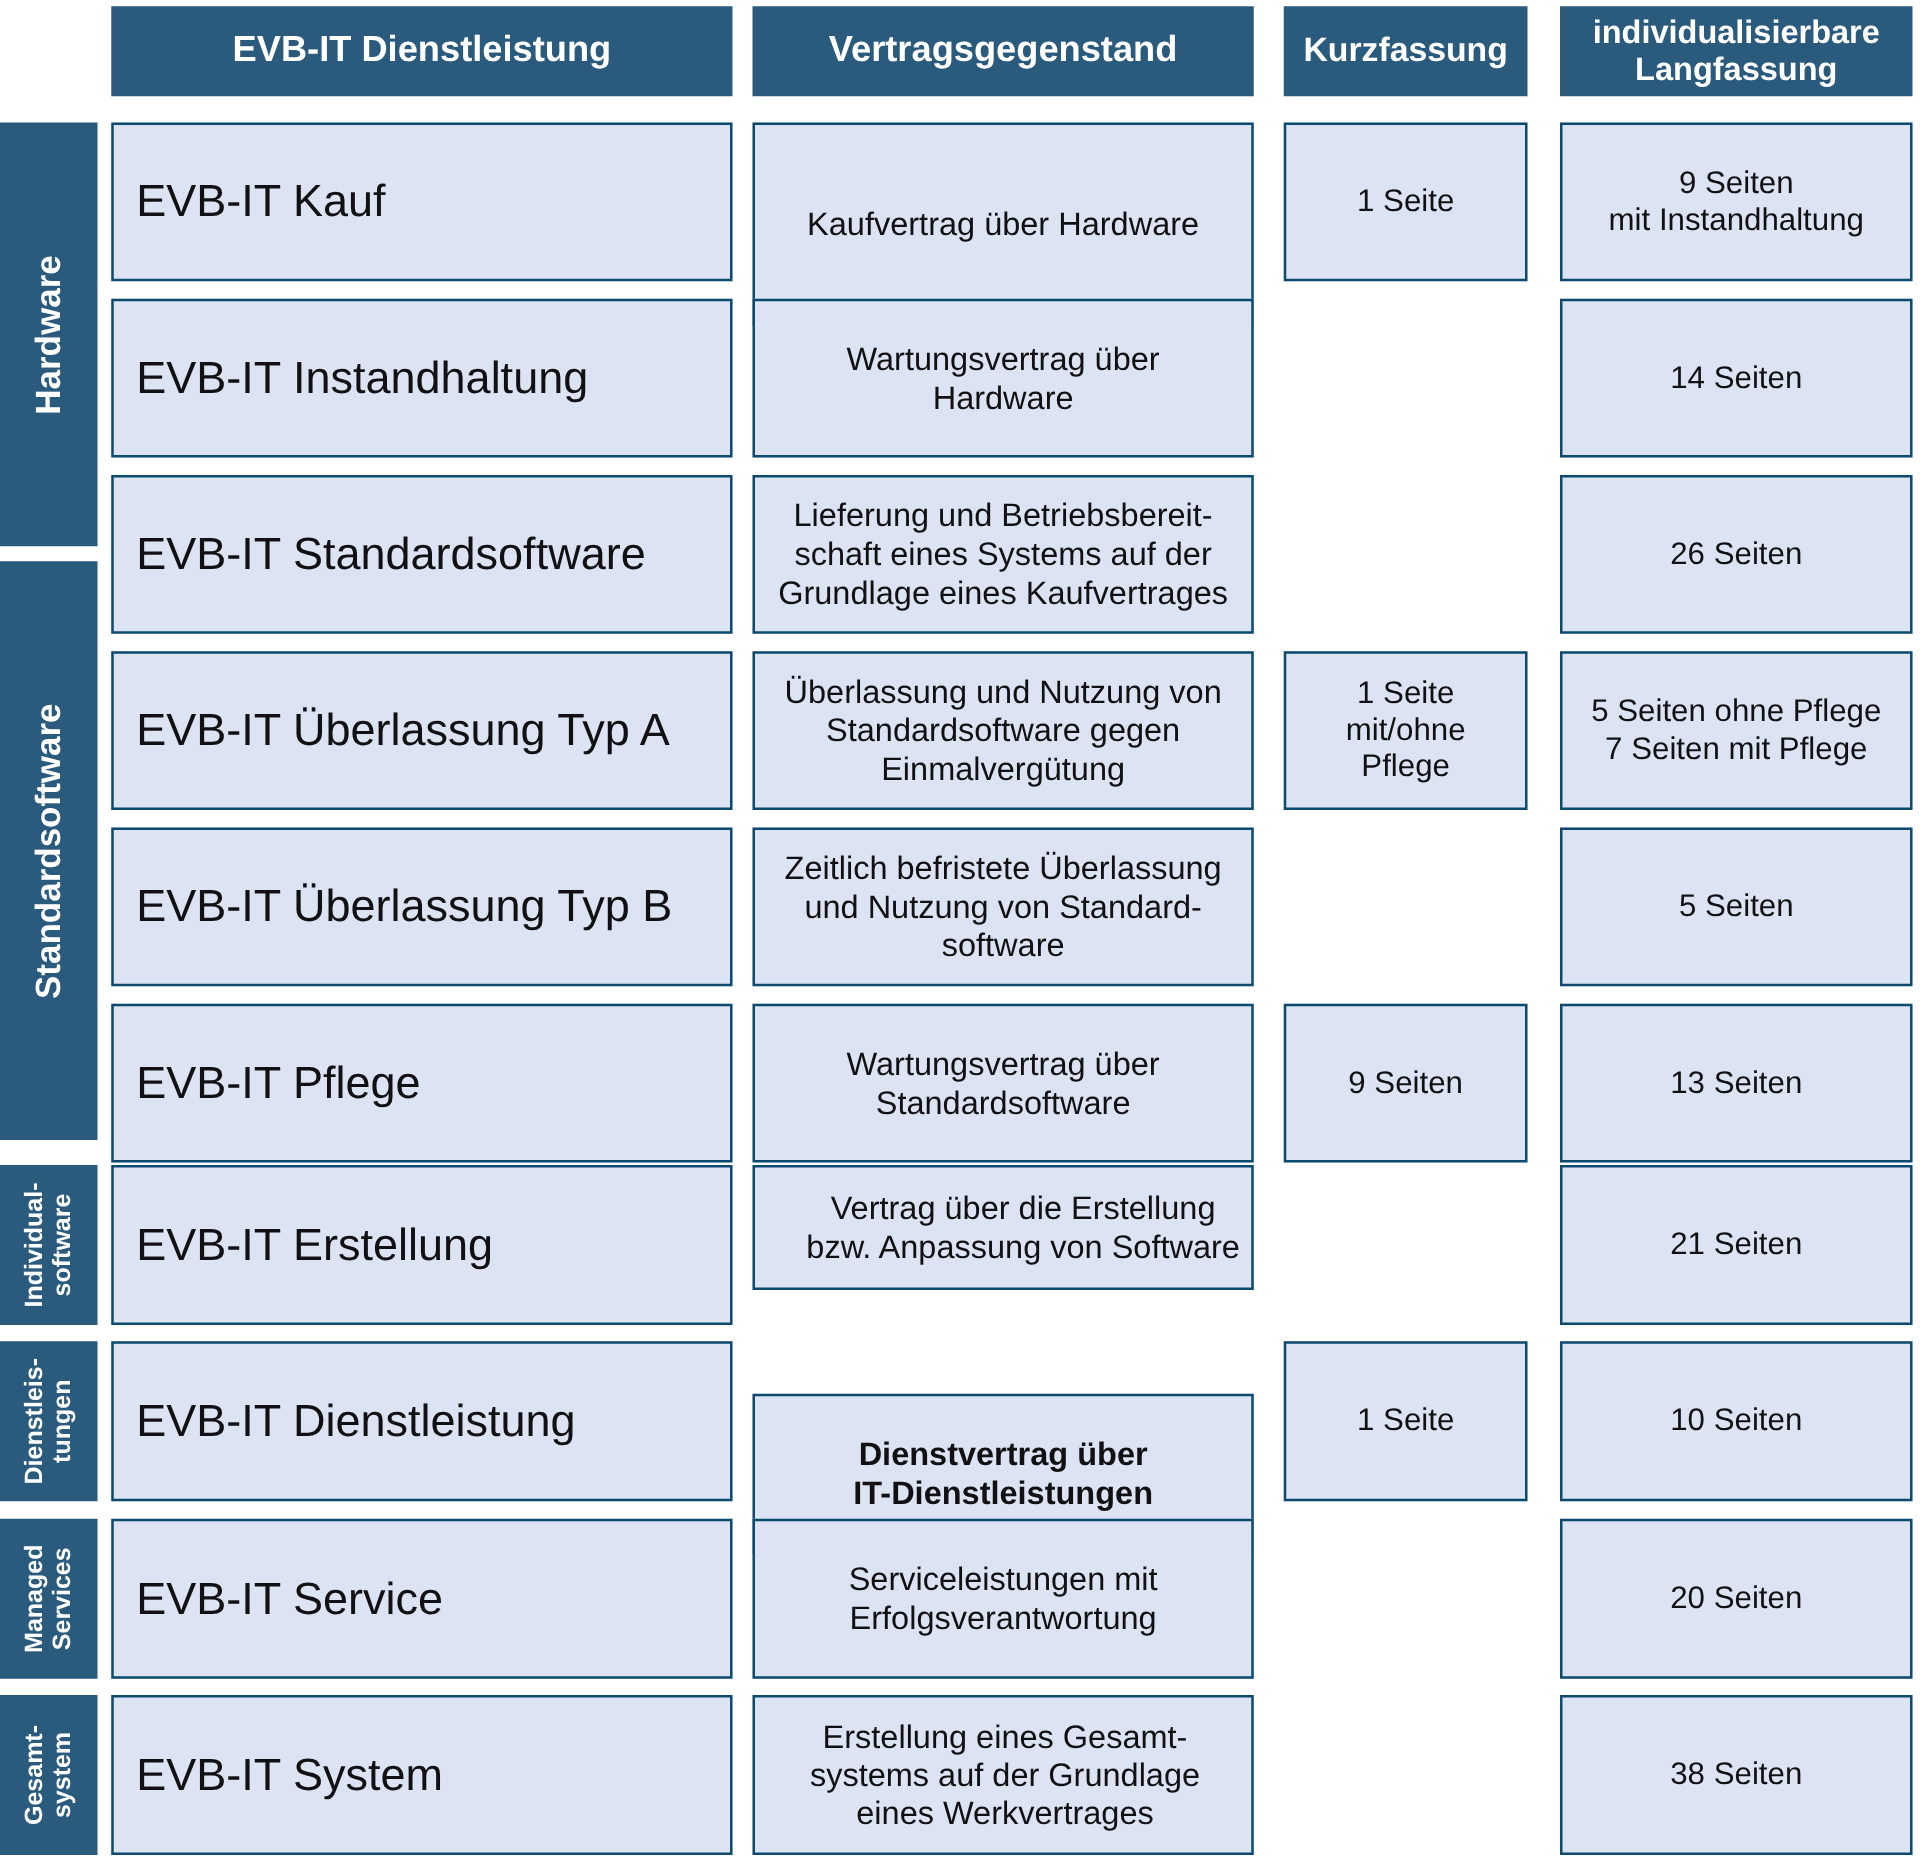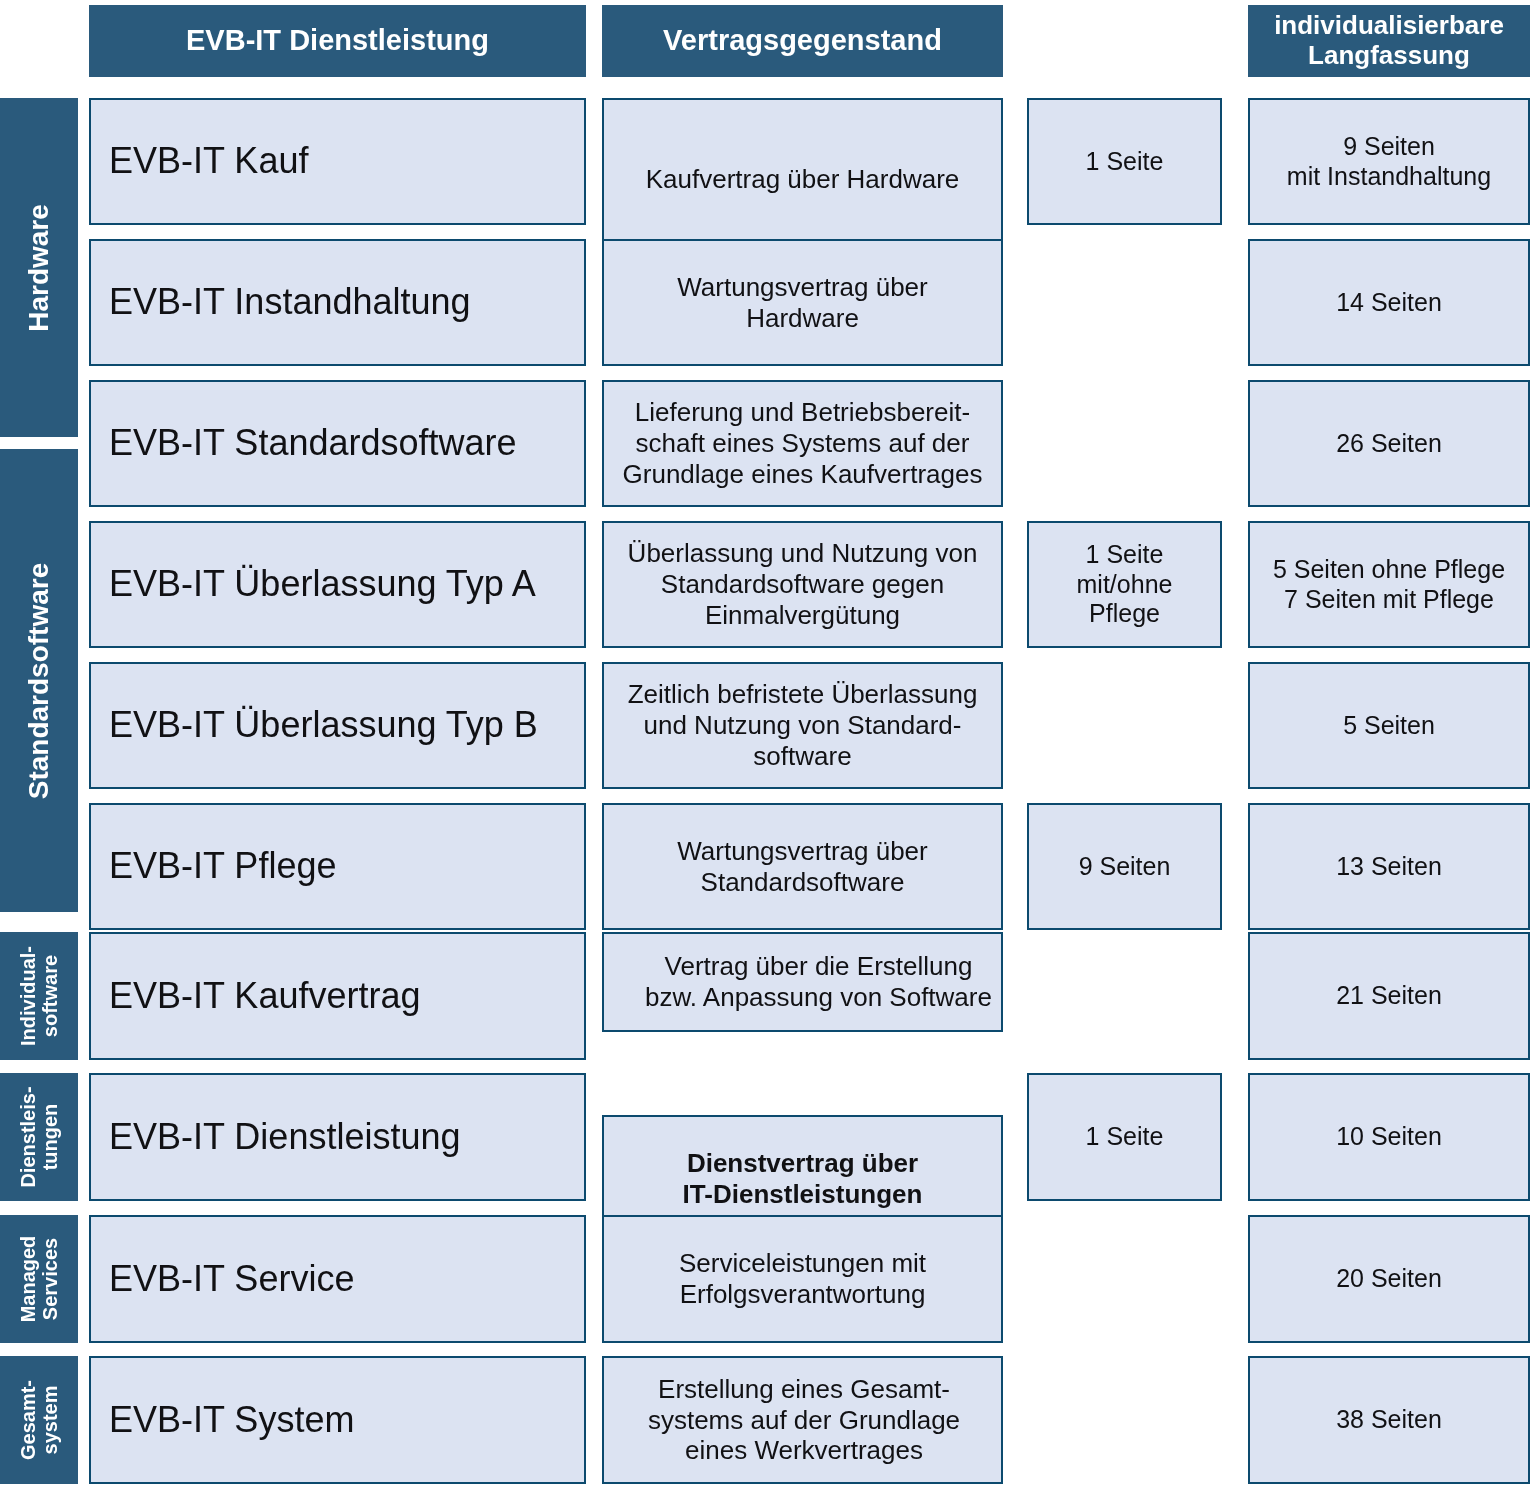--- a/index.html
+++ b/index.html
@@ -107,20 +107,21 @@
 </style>
 </head>
 <body>
 
 <div id="stage">
 
   <div class="hdr" id="hdr-typen">EVB-IT Dienstleistung</div>
 
   <div class="hdr" id="hdr-gegenstand">Vertragsgegenstand</div>
 
+  <div class="hdr" id="hdr-kurz">Kurzfassung</div>
 
   <div class="hdr" id="hdr-lang">individualisierbare Langfassung</div>
 
   <div class="cat" id="cat-hardware">
     <div class="rot">Hardware</div>
   </div>
 
   <div class="cat" id="cat-standard">
     <div class="rot">Standardsoftware</div>
   </div>
@@ -199,21 +200,21 @@
       <div class="cell c-obj" style="top: 803px; height: 127px;">
         <span>Wartungsvertrag über<br>Standardsoftware</span>
       </div>
       <div class="cell c-short" style="top: 803px; height: 127px;">
         <span>9 Seiten</span>
       </div>
       <div class="cell c-long" style="top: 803px; height: 127px;">
         <span>13 Seiten</span>
       </div>
       <div class="cell c-type" style="top: 932px; height: 128px;">
-        <span>EVB-IT Kaufvertrag</span>
+        <span>EVB-IT Erstellung</span>
       </div>
       <div class="cell c-obj" style="top: 932px; height: 100px; padding-left: 40px;">
         <span>Vertrag über die Erstellung<br>bzw. Anpassung von Software</span>
       </div>
       <div class="cell c-long" style="top: 932px; height: 128px;">
         <span>21 Seiten</span>
       </div>
       <div class="cell c-type" style="top: 1073px; height: 128px;">
         <span>EVB-IT Dienstleistung</span>
       </div>

